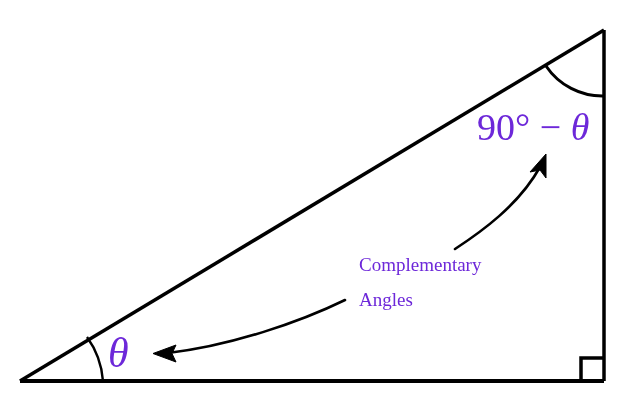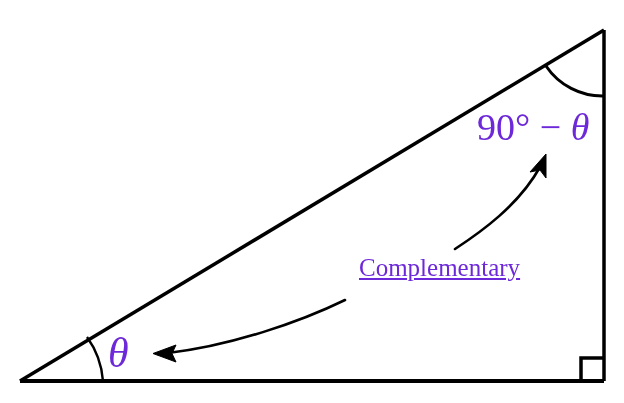--- a/index.html
+++ b/index.html
@@ -52,23 +52,22 @@
     font-size: 38px;
     font-family: "Liberation Serif", serif;
     letter-spacing: 0px;
   }
   #complement-expr-label .theta-part {
     font-style: italic;
   }
   #annotation-line-1 {
     left: 359px;
     top: 255px;
-    font-size: 25px;
+    font-size: 19px;
     font-family: "Liberation Serif", serif;
-    text-decoration: underline;
   }
   #annotation-line-2 {
     left: 359px;
     top: 290px;
     font-size: 19px;
     font-family: "Liberation Serif", serif;
   }
 </style>
 </head>
 <body>
@@ -102,16 +101,17 @@
   </svg>
 
   <div class="label-layer">
 
     <span class="lbl" id="theta-label">θ</span>
 
     <span class="lbl" id="complement-expr-label"><span>90° − </span><span class="theta-part">θ</span></span>
 
     <span class="lbl" id="annotation-line-1">Complementary</span>
 
+    <span class="lbl" id="annotation-line-2">Angles</span>
 
   </div>
 
 </div>
 
 </body></html>

